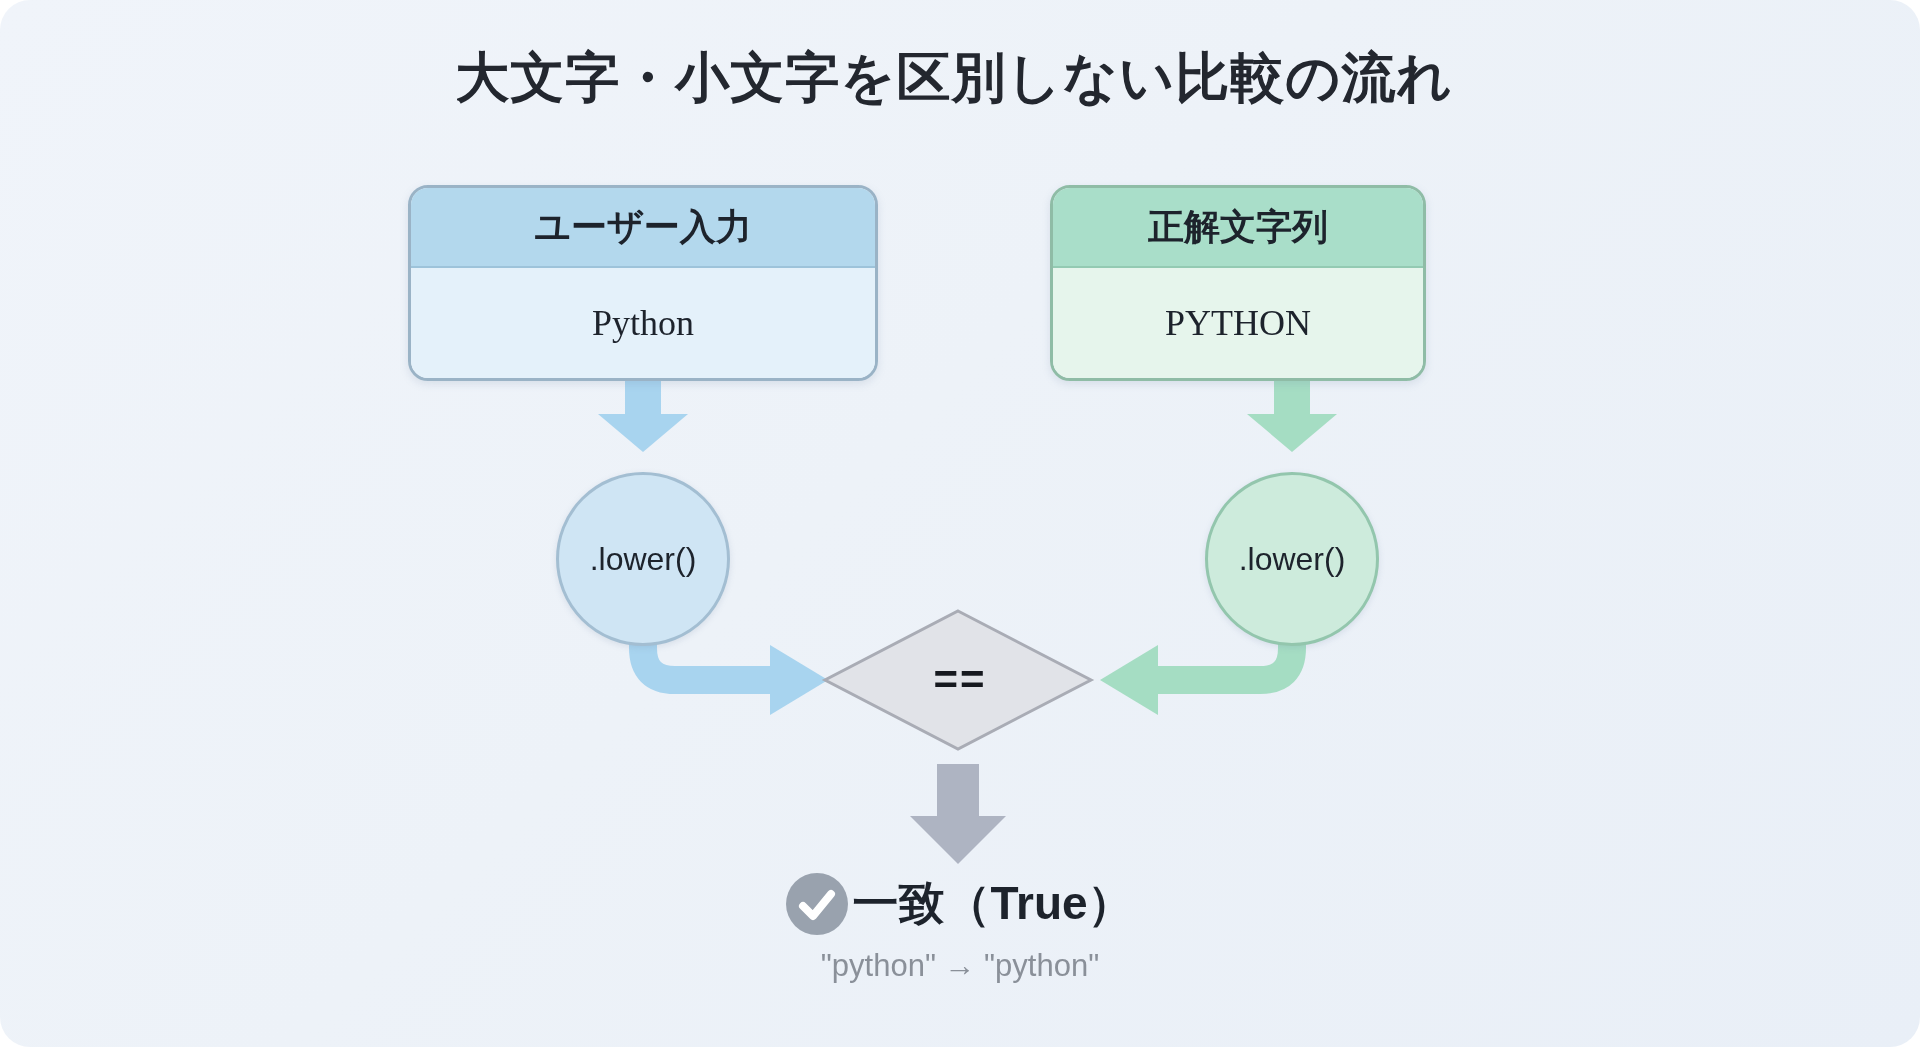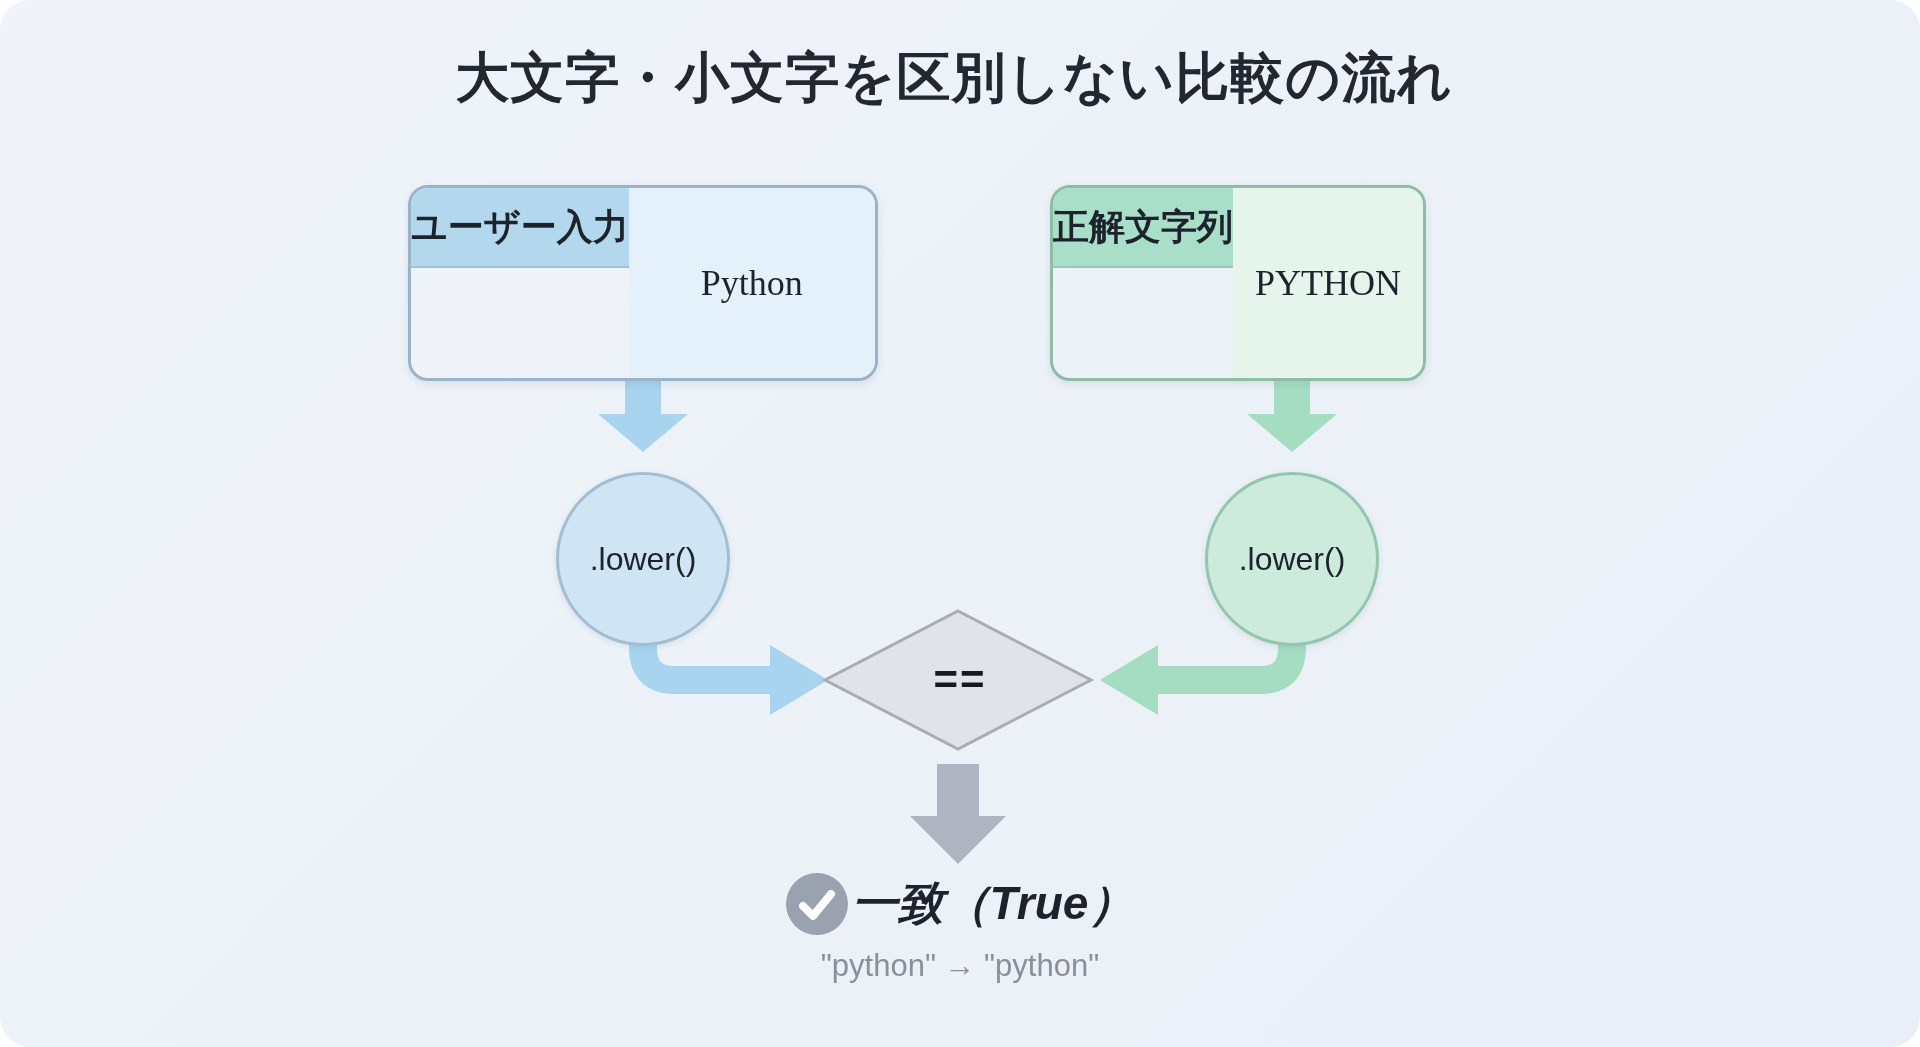--- a/index.html
+++ b/index.html
@@ -9,21 +9,21 @@
     border-radius:30px;
     background:linear-gradient(135deg,#f0f4fa 0%,var(--background,#edf2f8) 45%,#e9eff7 100%);
   }
   .title{
     position:absolute;left:0;right:12px;top:42px;text-align:center;
     font-size:54px;font-weight:800;color:var(--title-text,#23272f);letter-spacing:1px;
   }
   .svg-layer{position:absolute;left:0;top:0;width:1920px;height:1047px;}
   .card{
     position:absolute;top:185px;height:196px;border-radius:20px;overflow:hidden;
-    display:flex;flex-direction:row;box-sizing:border-box;
+    display:flex;flex-direction:column;box-sizing:border-box;
     box-shadow:0 3px 8px rgba(110,135,165,0.18);
   }
   .card.blue{left:408px;width:470px;border:3px solid var(--blue-border);}
   .card.green{left:1050px;width:376px;border:3px solid var(--green-border);}
   .card-header{
     height:78px;display:flex;align-items:center;justify-content:center;
     font-size:36px;font-weight:700;color:var(--text-dark);
   }
   .blue .card-header{background:var(--blue-header);border-bottom:2px solid rgba(100,140,170,0.28);}
   .green .card-header{background:var(--green-header);border-bottom:2px solid rgba(90,150,120,0.28);}
@@ -41,21 +41,21 @@
   }
   .op-circle.blue-c{left:556px;background:var(--blue-circle-fill);border:3px solid var(--blue-circle-border);}
   .op-circle.green-c{left:1205px;background:var(--green-circle-fill);border:3px solid var(--green-circle-border);}
   .comparator-label{
     position:absolute;left:898px;top:650px;width:124px;height:60px;
     display:flex;align-items:center;justify-content:center;
     font-size:42px;font-weight:900;letter-spacing:2px;color:#16191f;
   }
   .result-row{
     position:absolute;left:0;right:0;top:872px;height:64px;
-    display:flex;align-items:center;justify-content:center;gap:4px;font-style:italic;
+    display:flex;align-items:center;justify-content:center;gap:4px;
   }
   .result-label{font-size:46px;font-weight:800;color:var(--text-dark);}
   .result-detail{
     position:absolute;left:0;right:0;top:948px;text-align:center;
     font-size:31px;color:var(--detail-text);
   }
   .shape-blue{fill:var(--blue-arrow);}
   .shape-green{fill:var(--green-arrow);}
   .stroke-blue{stroke:var(--blue-arrow);fill:none;stroke-width:28px;}
   .stroke-green{stroke:var(--green-arrow);fill:none;stroke-width:28px;}

